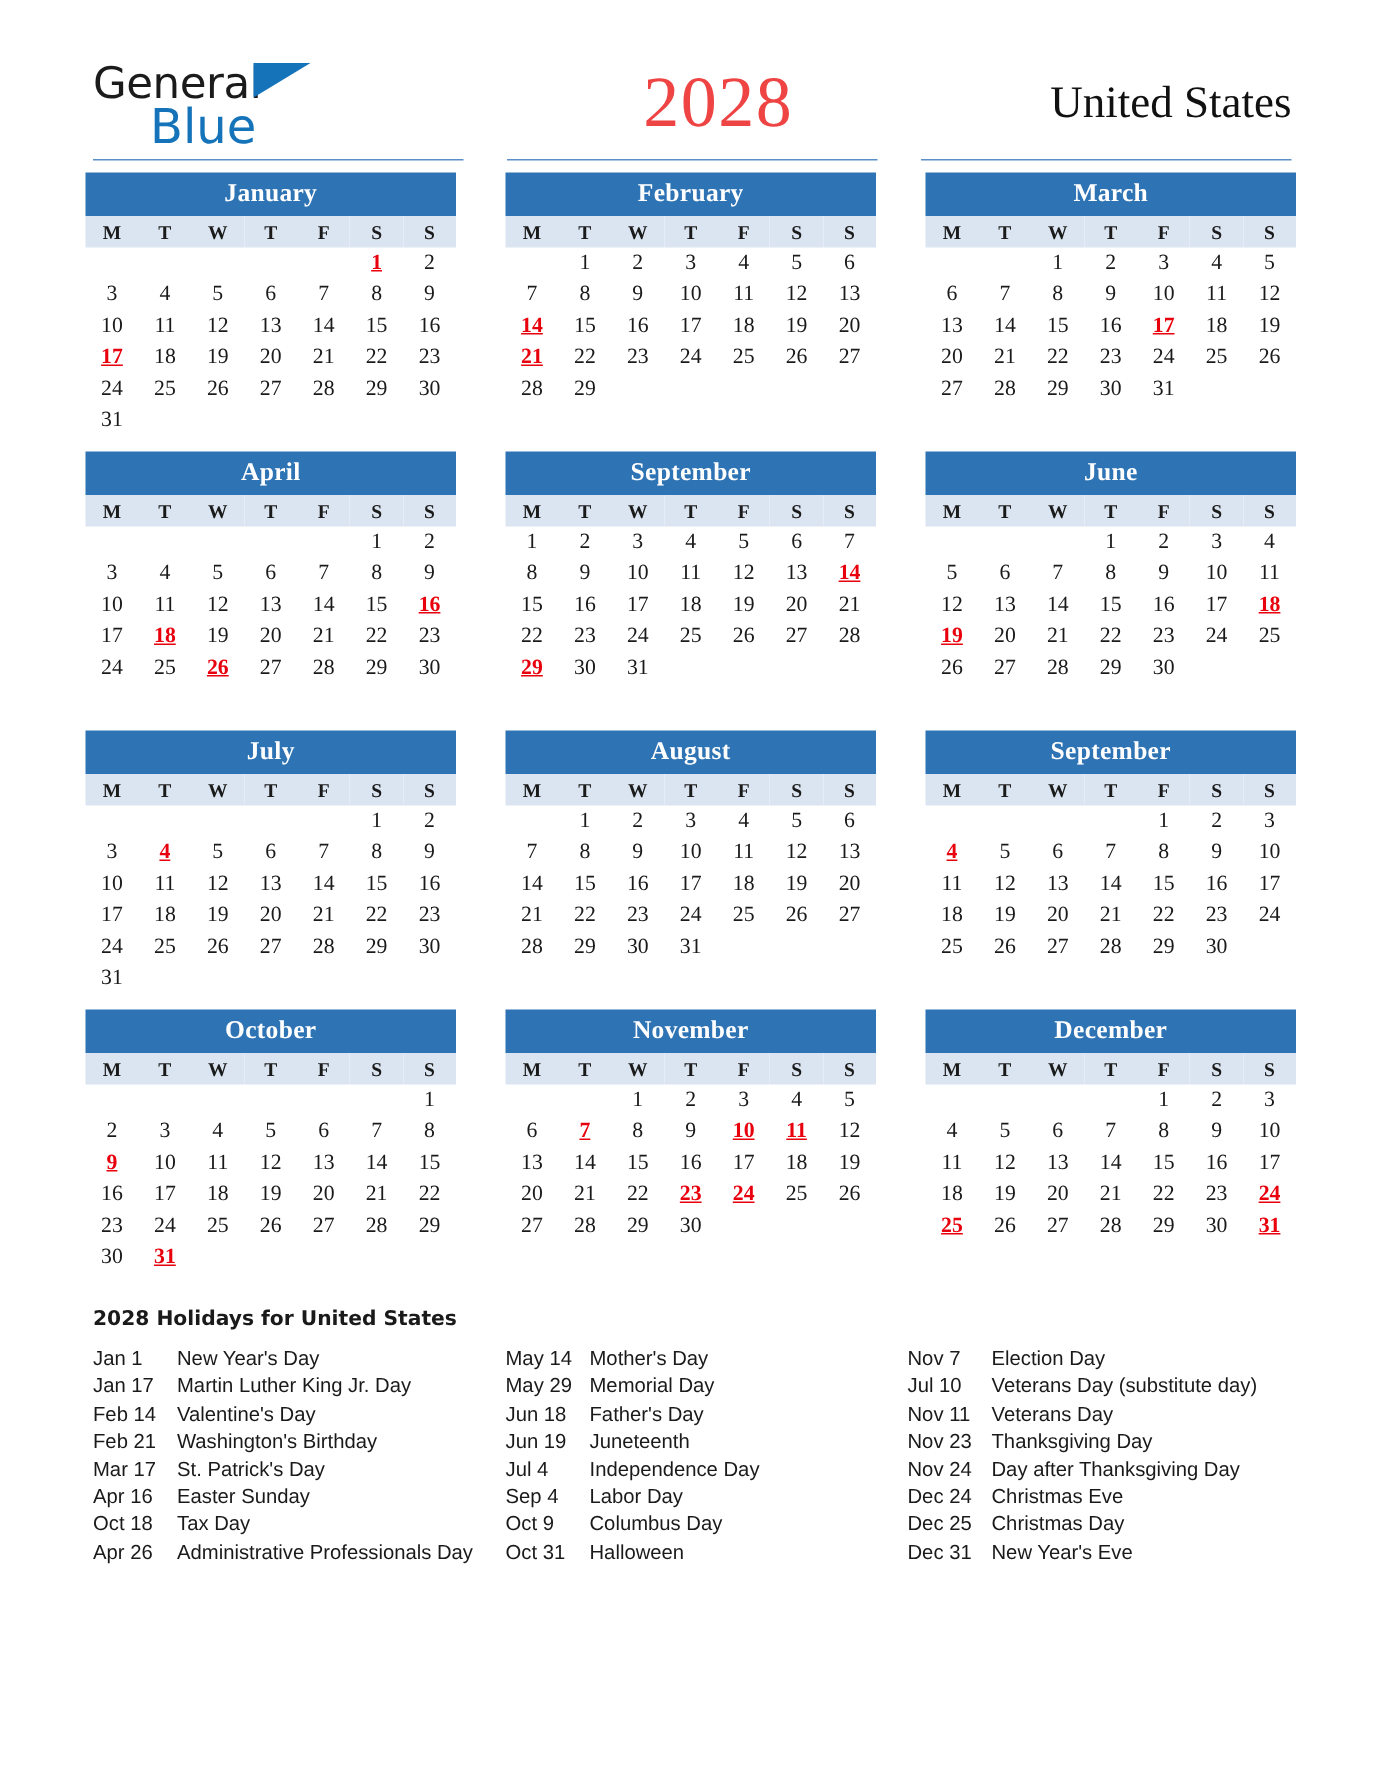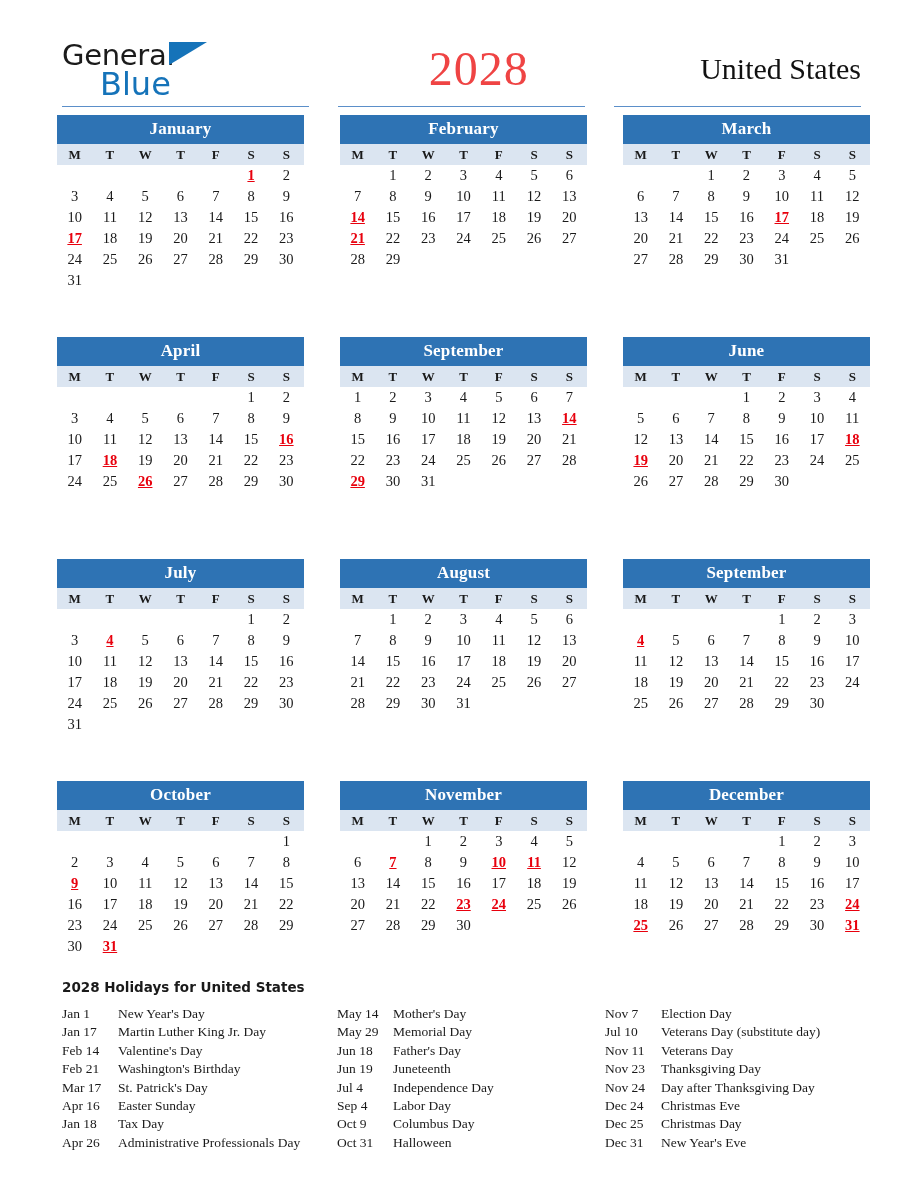--- a/index.html
+++ b/index.html
@@ -100,21 +100,20 @@
   .rule.r3 { width: 247px; }
 
   
   .months {
     display: grid;
     grid-template-columns: repeat(3, 247px);
     column-gap: 33px;
     row-gap: 0;
     padding: 0 0 0 57px;
     margin-top: 8px;
-    gap: 36px;
   }
   .month {
     margin-bottom: 0;
     height: 186px;
   }
   .month-title {
     background: #2e73b4;
     color: #ffffff;
     font-family: "Liberation Serif", serif;
     font-weight: bold;
@@ -165,21 +164,21 @@
     color: #1a1a1a;
     margin-bottom: 10px;
   }
   .holiday-cols {
     display: grid;
     grid-template-columns: 275px 268px auto;
   }
   .hcol { }
   .hrow {
     display: flex;
-    font-family: Liberation Serif, serif;
+    font-family: Liberation Sans, sans-serif;
     font-size: 13.5px;
     line-height: 18.4px;
     color: #1a1a1a;
     white-space: nowrap;
   }
   .hdate { width: 56px; flex: none; }
   .hname { }
 </style>
 </head>
 <body>
@@ -1016,21 +1015,21 @@
           </div>
           <div class="hrow">
             <span class="hdate">Mar 17</span>
             <span class="hname">St. Patrick's Day</span>
           </div>
           <div class="hrow">
             <span class="hdate">Apr 16</span>
             <span class="hname">Easter Sunday</span>
           </div>
           <div class="hrow">
-            <span class="hdate">Jan 18</span>
+            <span class="hdate">Oct 18</span>
             <span class="hname">Tax Day</span>
           </div>
           <div class="hrow">
             <span class="hdate">Apr 26</span>
             <span class="hname">Administrative Professionals Day</span>
           </div>
         </div>
         <div class="hcol">
           <div class="hrow">
             <span class="hdate">May 14</span>

